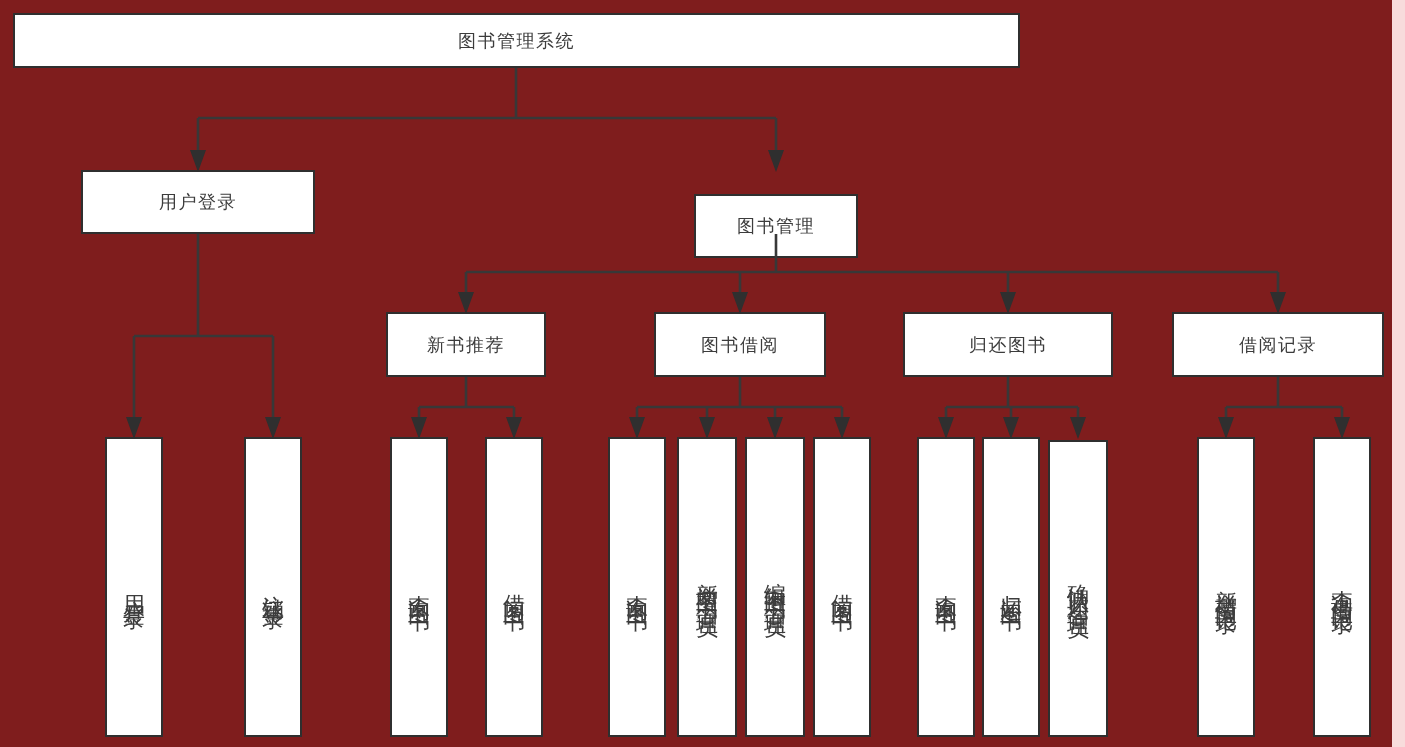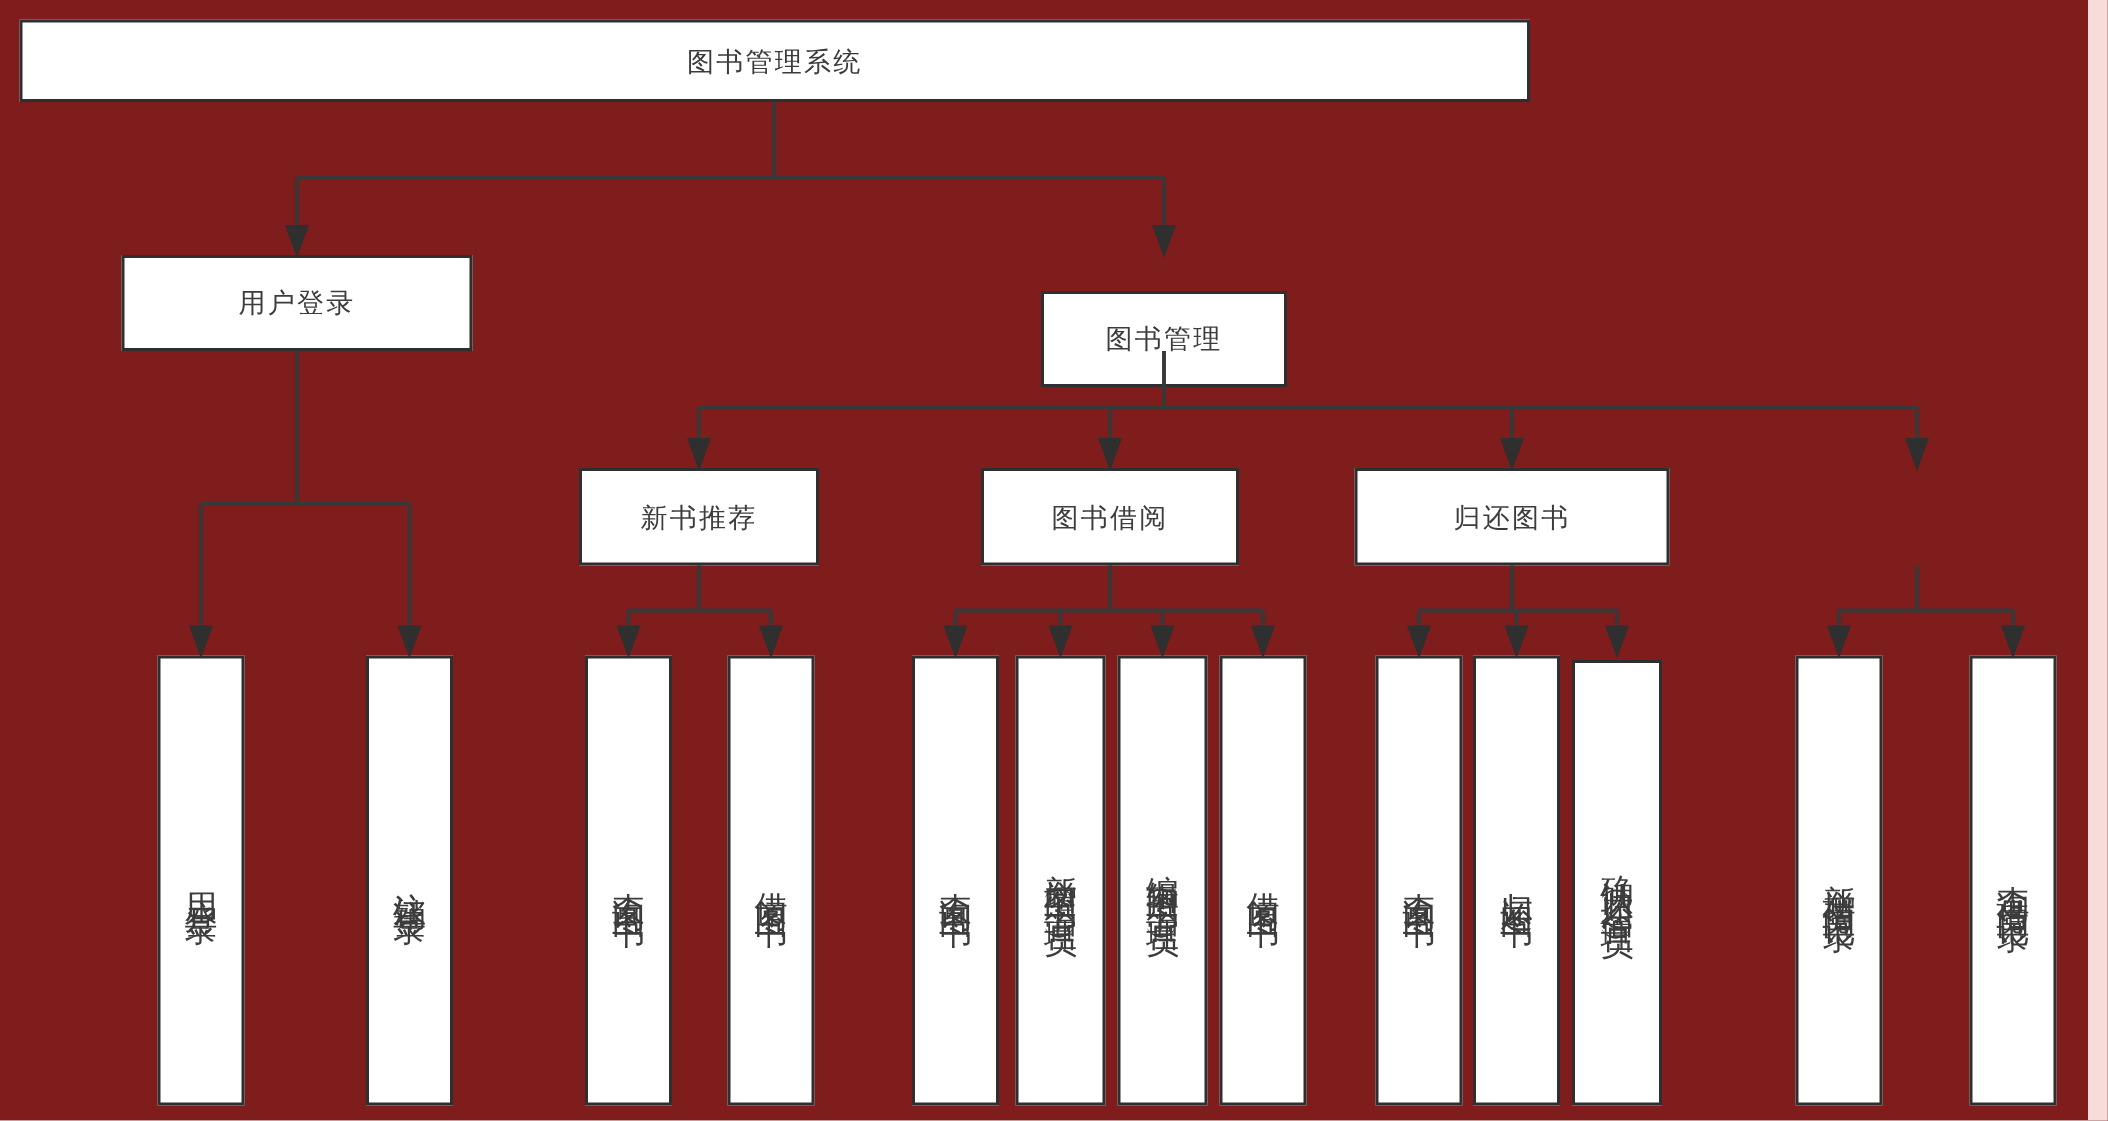--- a/index.html
+++ b/index.html
@@ -130,20 +130,23 @@
 
   <div class="node h-node" style="left:386px; top:312px; width:160px; height:65px;">
     <span>新书推荐</span>
   </div>
   <div class="node h-node" style="left:654px; top:312px; width:172px; height:65px;">
     <span>图书借阅</span>
   </div>
   <div class="node h-node" style="left:903px; top:312px; width:210px; height:65px;">
     <span>归还图书</span>
   </div>
+  <div class="node h-node" style="left:1172px; top:312px; width:212px; height:65px;">
+    <span>借阅记录</span>
+  </div>
 
   <div class="node leaf" style="left:105px; top:437px; width:58px; height:300px;">
     <span class="vtext">用户登录</span>
   </div>
   <div class="node leaf" style="left:244px; top:437px; width:58px; height:300px;">
     <span class="vtext">注销登录</span>
   </div>
 
   <div class="node leaf" style="left:390px; top:437px; width:58px; height:300px;">
     <span class="vtext">查询图书</span>

